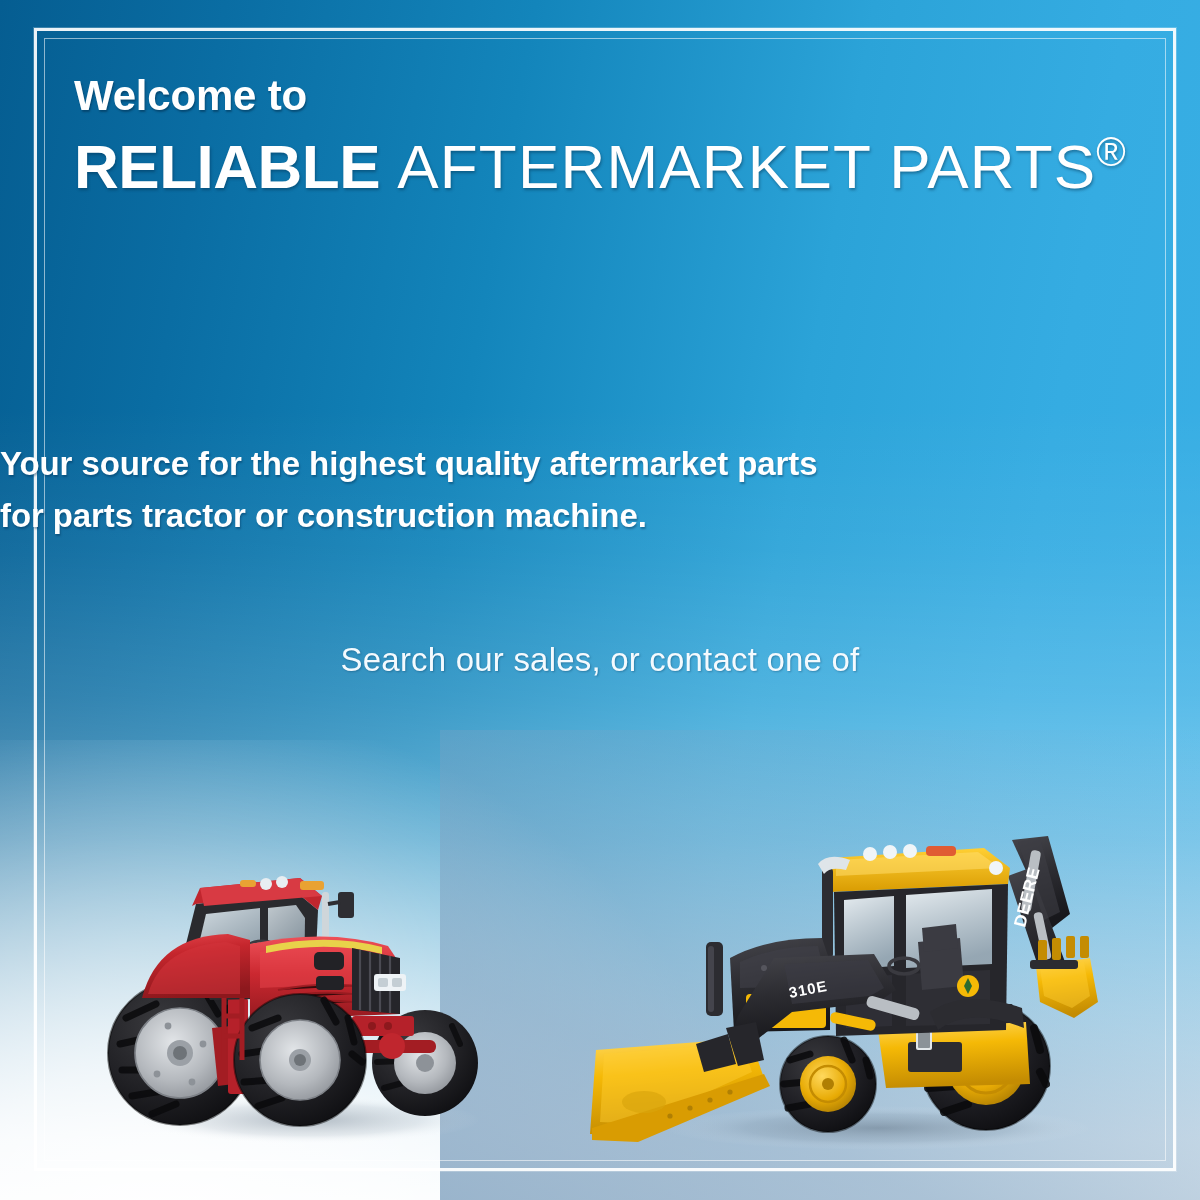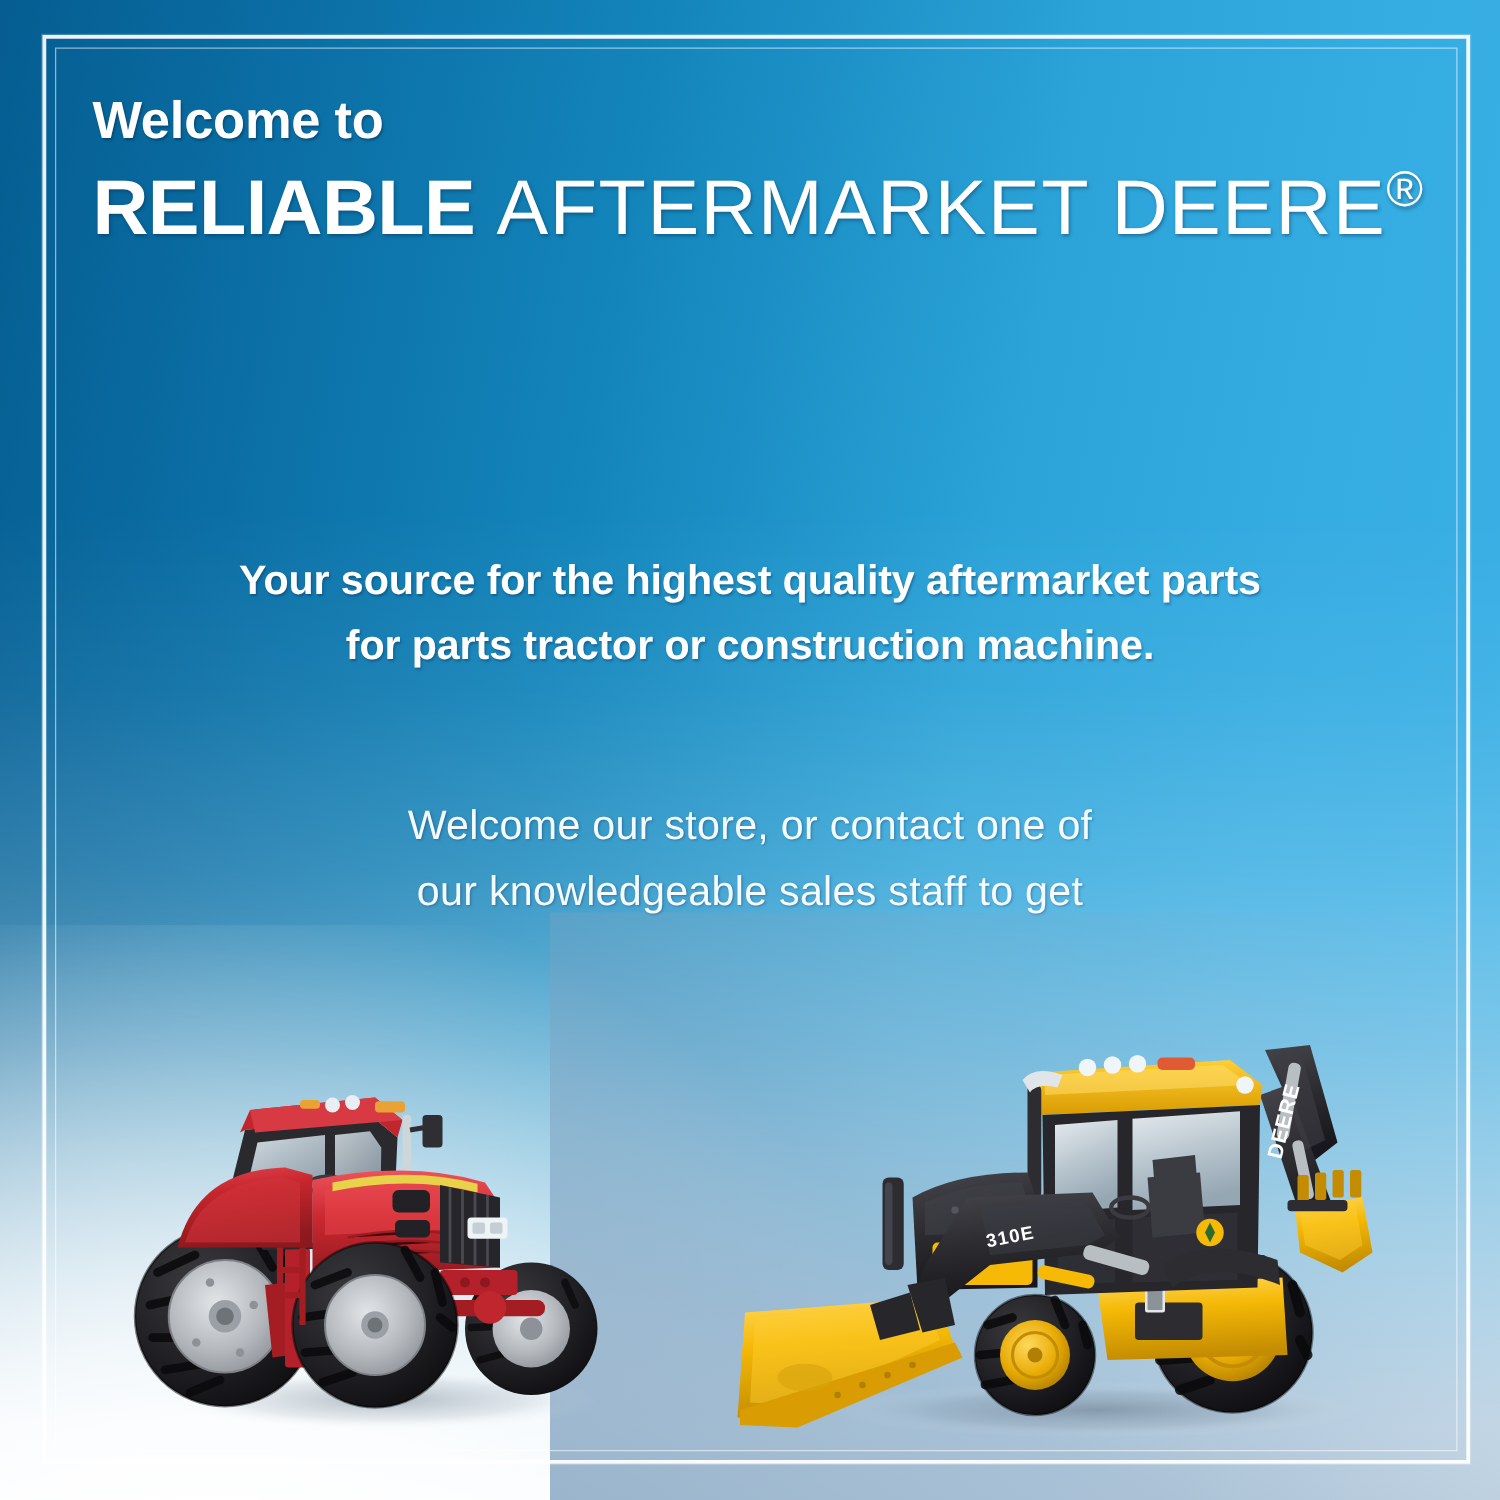--- a/index.html
+++ b/index.html
@@ -94,21 +94,21 @@
     color:#ffffff; white-space:nowrap;
     text-shadow:1px 2px 3px rgba(0,40,70,0.42);
   }
   .brand .b-strong { font-weight:bold; letter-spacing:-0.5px;margin-top:43px; }
   .brand .b-light  { font-weight:300; letter-spacing:1.2px; }
   .brand .b-reg    { font-size:40px; vertical-align:22px; font-weight:400; }
 
   
   .tagline {
     position:absolute; left:0; right:0; top:438px;
-    text-align:center;
+    text-align:left;
     font-size:33px; font-weight:bold; color:#ffffff;
     line-height:1.57; letter-spacing:-0.1px;
     text-shadow:1px 2px 2px rgba(0,45,80,0.40);
   }
   .subline {
     position:absolute; left:0; right:0; top:633px;
     text-align:center;
     font-size:33px; font-weight:300; color:#f4fafe;
     line-height:1.62; letter-spacing:0.2px;
     text-shadow:1px 1px 2px rgba(0,50,85,0.34);
@@ -130,32 +130,31 @@
   <div class="bg-fade"></div>
   <div class="bg-glow"></div>
   <div class="bg-steel"></div>
 
   <div class="frame-outer"></div>
   <div class="frame-inner"></div>
 
   <div class="head">
     <div class="welcome">Welcome to</div>
     <div class="brand">
-      <span class="b-strong">RELIABLE</span><span> </span><span class="b-light">AFTERMARKET DEERE</span><span class="b-reg">®</span>
+      <span class="b-strong">RELIABLE</span><span> </span><span class="b-light">AFTERMARKET PARTS</span><span class="b-reg">®</span>
     </div>
   </div>
 
   <div class="tagline">
     <div>Your source for the highest quality aftermarket parts</div>
     <div>for parts tractor or construction machine.</div>
   </div>
 
   <div class="subline">
-    <div>Welcome our store, or contact one of</div>
-    <div>our knowledgeable sales staff to get</div>
+    <div>Search our sales, or contact one of</div>
   </div>
 
   <div class="machine" id="tractor">
     <svg viewBox="0 0 402 300" xmlns="http://www.w3.org/2000/svg">
       <defs>
         <linearGradient id="trBody" x1="0" y1="0" x2="0.2" y2="1">
           <stop offset="0" stop-color="#e6454c"></stop>
           <stop offset="0.35" stop-color="#c5262d"></stop>
           <stop offset="1" stop-color="#8d181d"></stop>
         </linearGradient>

